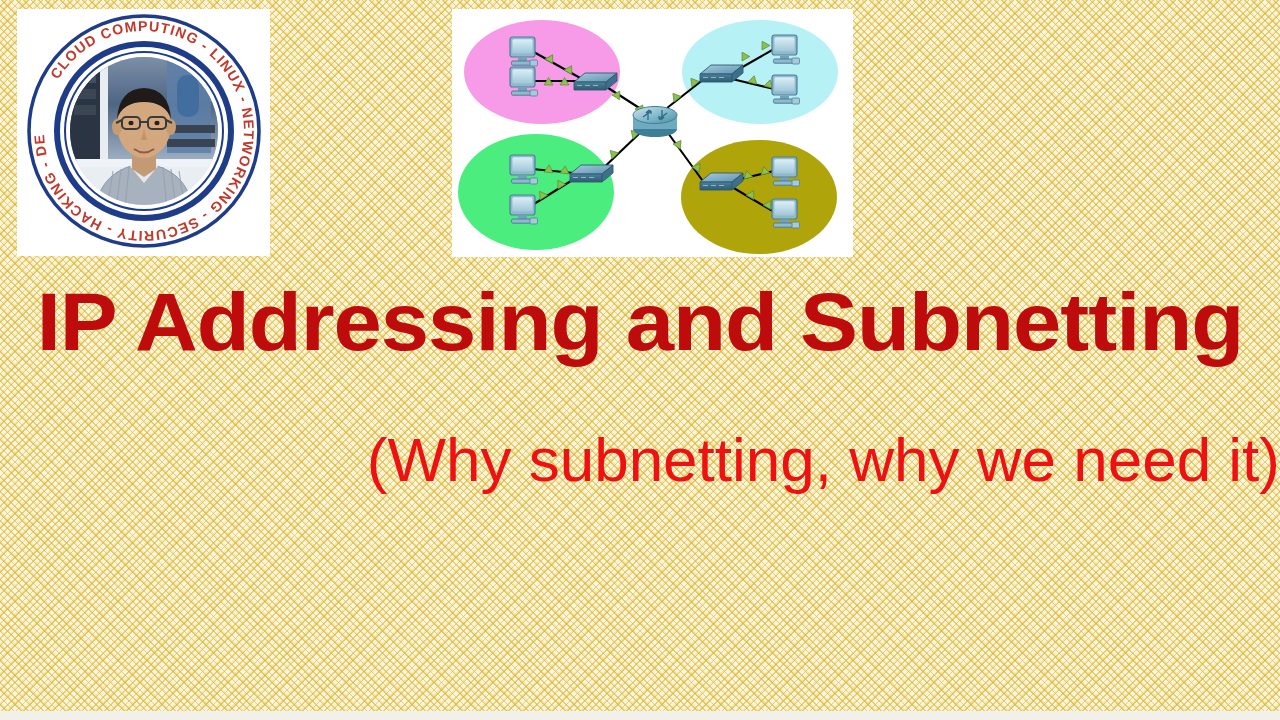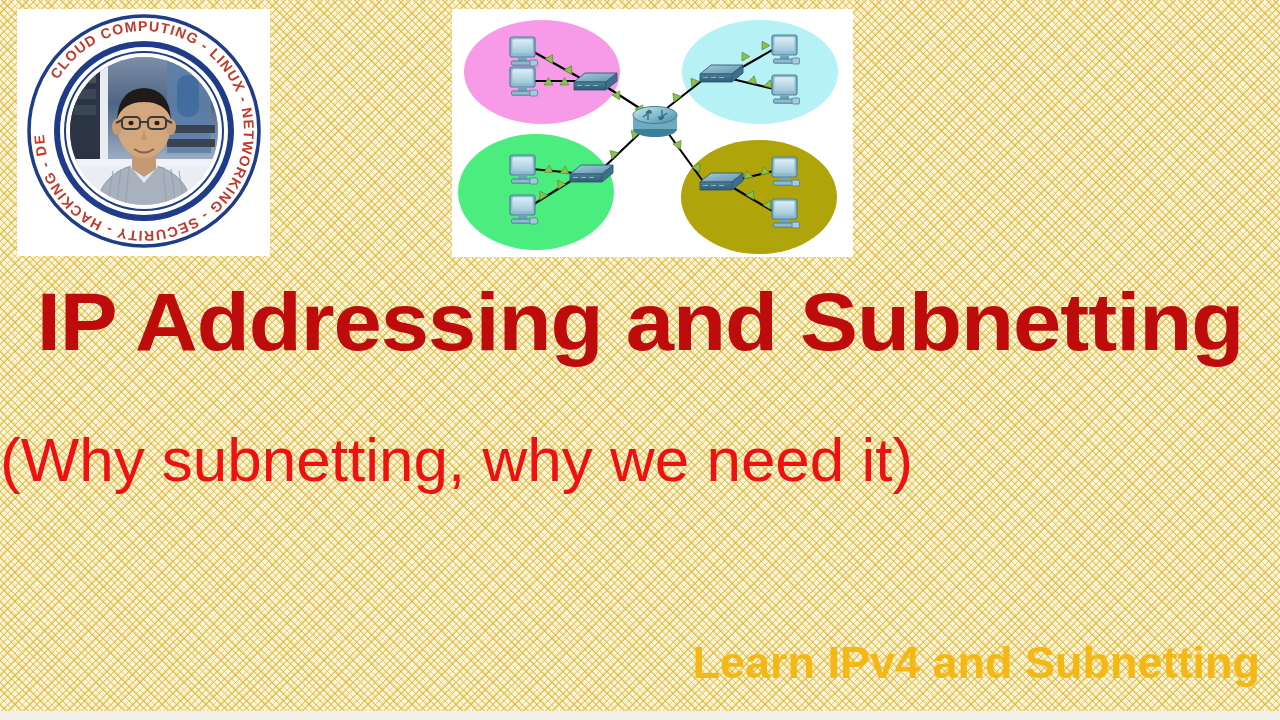--- a/index.html
+++ b/index.html
@@ -83,21 +83,21 @@
     letter-spacing: -1px;
     color: #BE0B0B;
     transform: scaleX(1.06);
     white-space: nowrap;
   }
   #subtitle {
     position: absolute;
     left: 0;
     top: 424px;
     width: 1280px;
-    text-align: left;
+    text-align: right;
     font-family: "Liberation Sans", sans-serif;
     font-weight: normal;
     font-size: 62px;
     line-height: 72px;
     color: #EE1111;
     white-space: nowrap;
   }
   #footer-text {
     position: absolute;
     right: 20px;
@@ -341,16 +341,15 @@
           <path d="M 215,104 L 207,110 M 207,110 L 210,111 M 207,110 L 207,107"></path>
           <path d="M 196,111 L 196,102 M 196,102 L 194,104 M 196,102 L 198,104"></path>
           <path d="M 210,101 L 210,110 M 210,110 L 208,108 M 210,110 L 212,108"></path>
         </g>
       </g>
     </svg>
   </div>
 
   <div id="title">IP Addressing and Subnetting</div>
   <div id="subtitle">(Why subnetting, why we need it)</div>
-  <div id="footer-text">Learn IPv4 and Subnetting</div>
 
   <div id="bottom-strip"></div>
 </div>
 
 </body></html>

